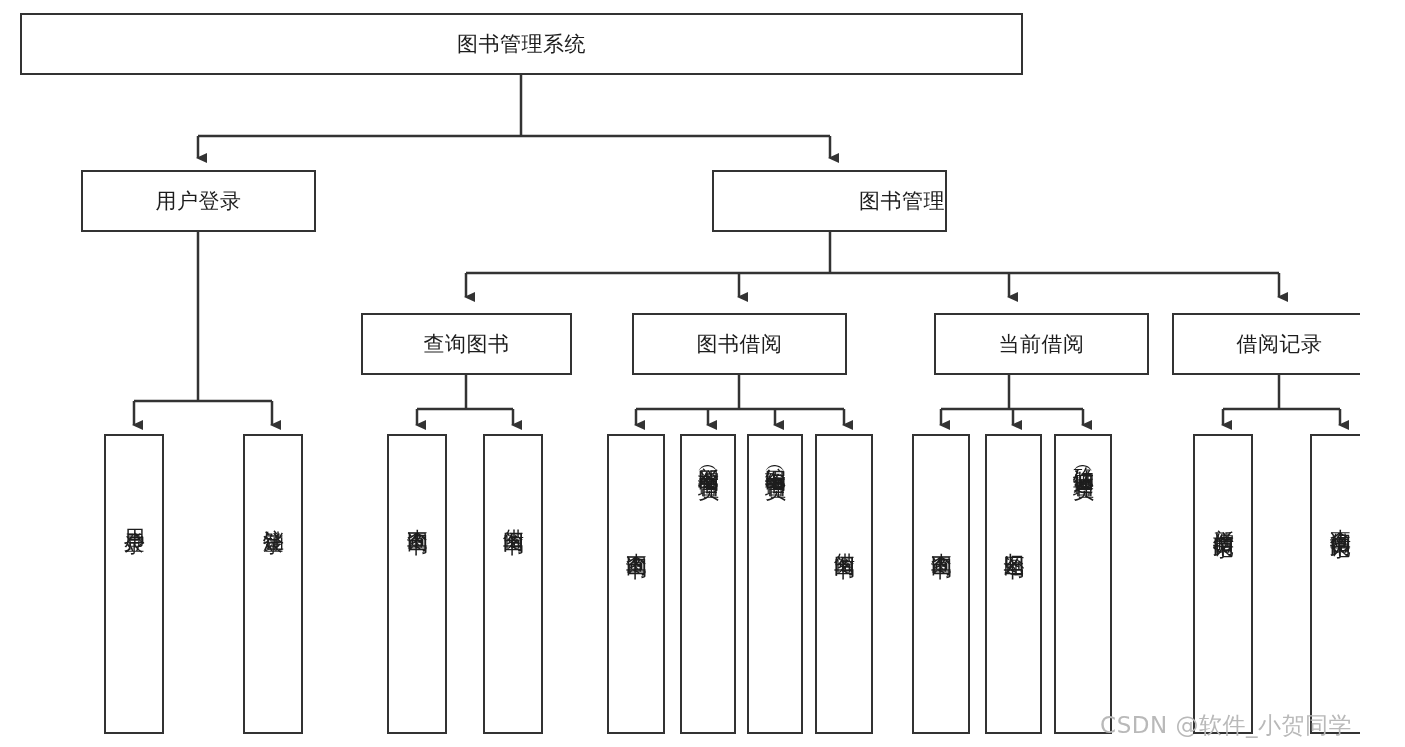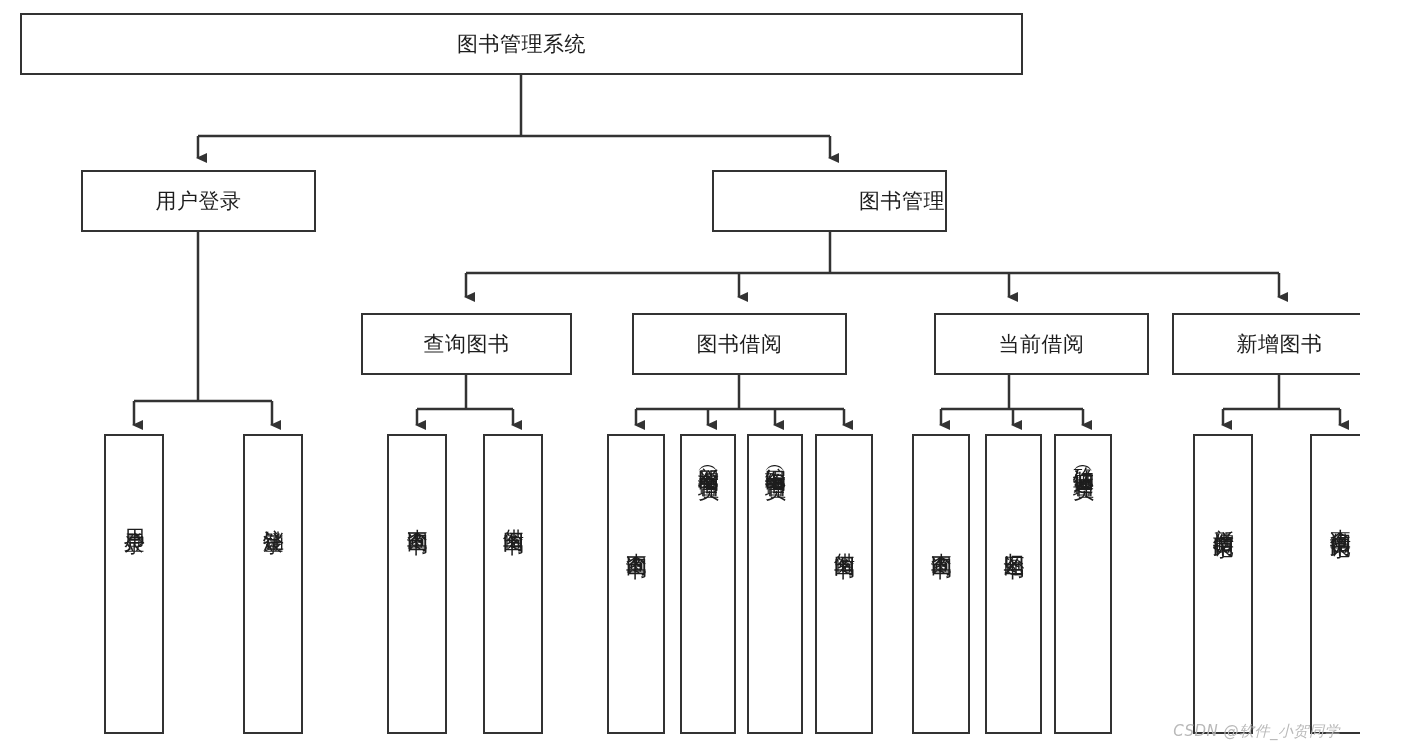--- a/index.html
+++ b/index.html
@@ -55,28 +55,27 @@
     white-space:pre-line;
   }
   .node.vertical.mid .label{
     margin-top:62px;
   }
   .node.vertical.midlow .label{
     margin-top:86px;
   }
   .watermark{
     position:absolute;
-    right:20px;
+    right:8px;
     bottom:6px;
-    font-size:15px;
+    font-size:23px;
     color:#b9b9b9;
     letter-spacing:0.5px;
     z-index:5;
     white-space:nowrap;
-    font-style:italic;
   }
 </style>
 </head>
 <body>
 
 <div id="diagram">
 
   <svg id="edges" viewBox="0 0 1405 747" xmlns="http://www.w3.org/2000/svg">
     <defs>
       <marker id="arrow" markerWidth="11" markerHeight="11" refX="5" refY="9" orient="auto" markerUnits="userSpaceOnUse">
@@ -141,21 +140,21 @@
   <div class="node" style="left:361px; top:313px; width:211px; height:62px;">
     <span class="label">查询图书</span>
   </div>
   <div class="node" style="left:632px; top:313px; width:215px; height:62px;">
     <span class="label">图书借阅</span>
   </div>
   <div class="node" style="left:934px; top:313px; width:215px; height:62px;">
     <span class="label">当前借阅</span>
   </div>
   <div class="node" style="left:1172px; top:313px; width:215px; height:62px;">
-    <span class="label">新增图书</span>
+    <span class="label">借阅记录</span>
   </div>
 
   <div class="node vertical mid" style="left:104px; top:434px; width:60px; height:300px;">
     <span class="label">用户登录</span>
   </div>
   <div class="node vertical mid" style="left:243px; top:434px; width:60px; height:300px;">
     <span class="label">注销登录</span>
   </div>
 
   <div class="node vertical mid" style="left:387px; top:434px; width:60px; height:300px;">

